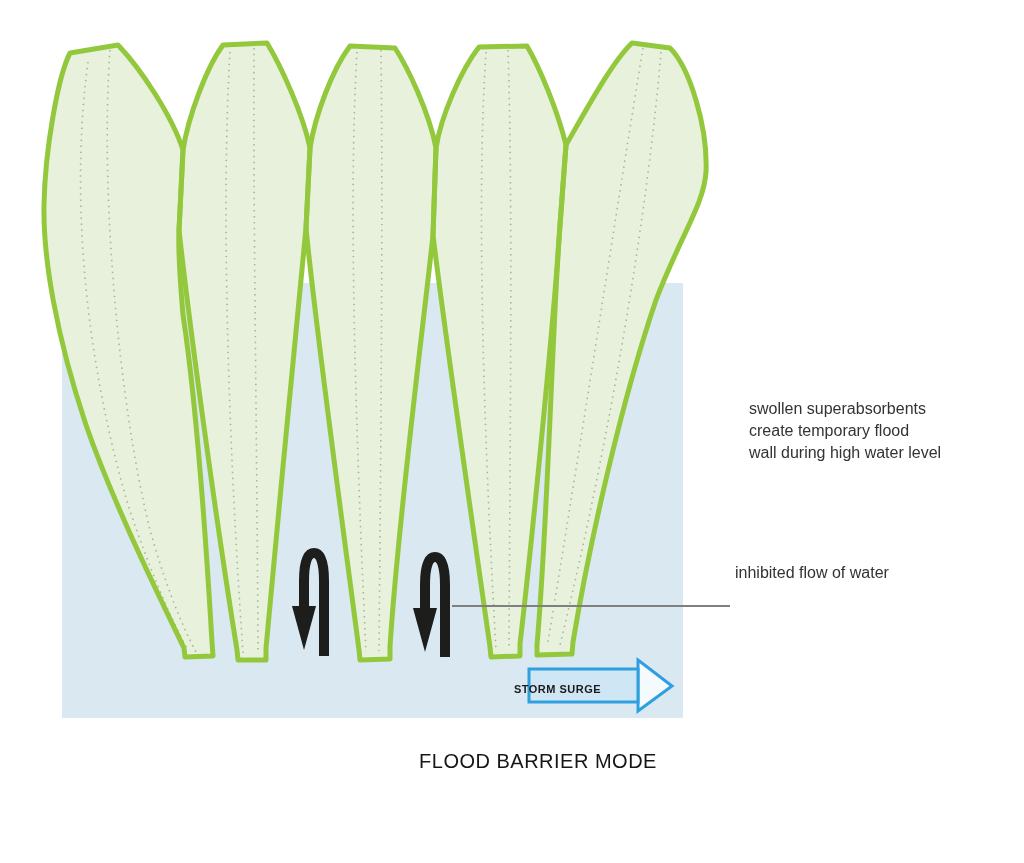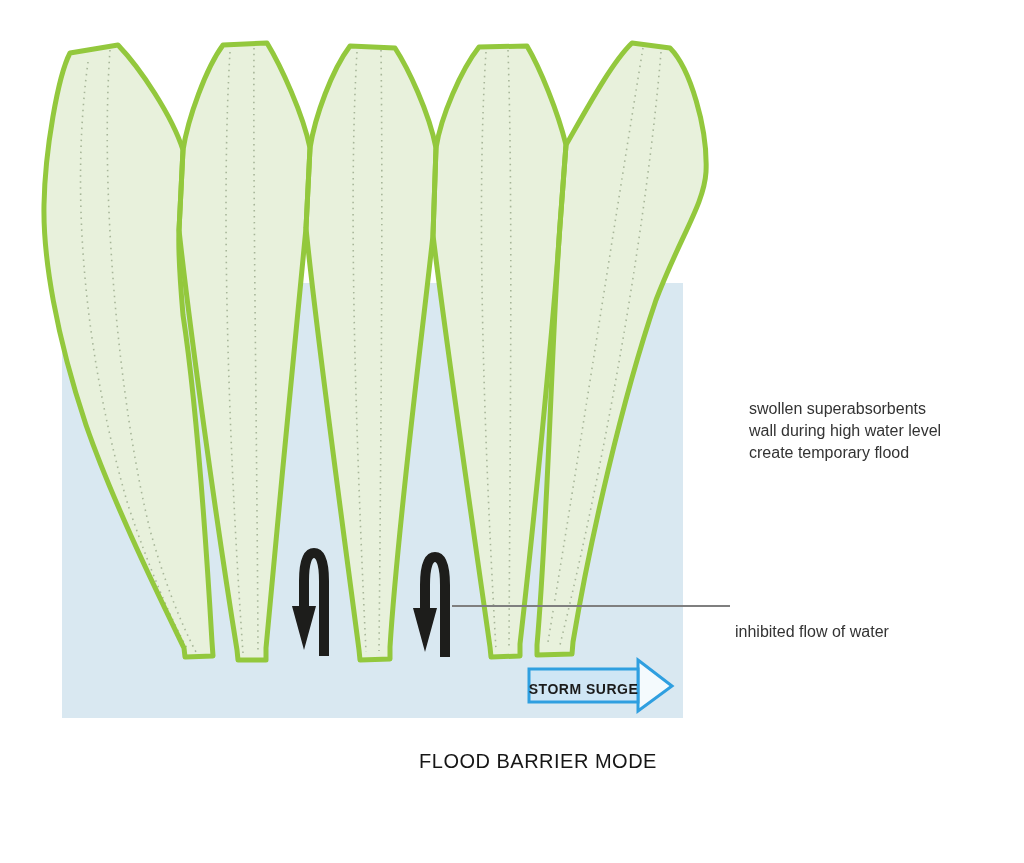--- a/index.html
+++ b/index.html
@@ -18,26 +18,26 @@
   .flowhead   { fill:var(--ink); stroke:none; }
   .leaderline { stroke:var(--leader); stroke-width:2; }
   .surge-body { fill:var(--surgeFill); stroke:var(--surge); stroke-width:3; }
   .surge-head { fill:#f4fafd; stroke:var(--surge); stroke-width:3; stroke-linejoin:miter; }
 
   .ann {
     position:absolute; color:var(--text);
     font-size:16px; line-height:22px; white-space:nowrap;
   }
   #ann-swollen   { left:735px; top:398px;margin-left:14px; }
-  #ann-inhibited { left:735px; top:621px; }
+  #ann-inhibited { left:735px; top:562px; }
 
   #surge-label {
-    position:absolute; left:529px; top:670px; width:109px; height:38px;
+    position:absolute; left:503px; top:670px; width:109px; height:38px;
     display:flex; align-items:center; justify-content:center;
-    font-size:14px; font-weight:bold; letter-spacing:.5px; color:#1b1b1b;
+    font-size:11px; font-weight:bold; letter-spacing:.5px; color:#1b1b1b;
     white-space:nowrap;
   }
 
   #diagram-title {
     position:absolute; left:538px; top:750px; transform:translateX(-50%);
     font-size:20px; letter-spacing:.5px; color:#161616; white-space:nowrap;
   }
 </style>
 </head>
 <body>
@@ -87,22 +87,22 @@
     <line class="leaderline" x1="452" y1="606" x2="730" y2="606"></line>
 
     <g>
       <polygon class="surge-head" points="638,660 672,686 638,711"></polygon>
       <rect class="surge-body" x="529" y="669" width="109" height="33"></rect>
     </g>
   </svg>
 
   <div class="ann" id="ann-swollen">
     <div>swollen superabsorbents</div>
+    <div>create temporary flood</div>
     <div>wall during high water level</div>
-    <div>create temporary flood</div>
   </div>
 
   <div class="ann" id="ann-inhibited">inhibited flow of water</div>
 
   <div id="surge-label">STORM SURGE</div>
 
   <div id="diagram-title">FLOOD BARRIER MODE</div>
 
 </div>
 

